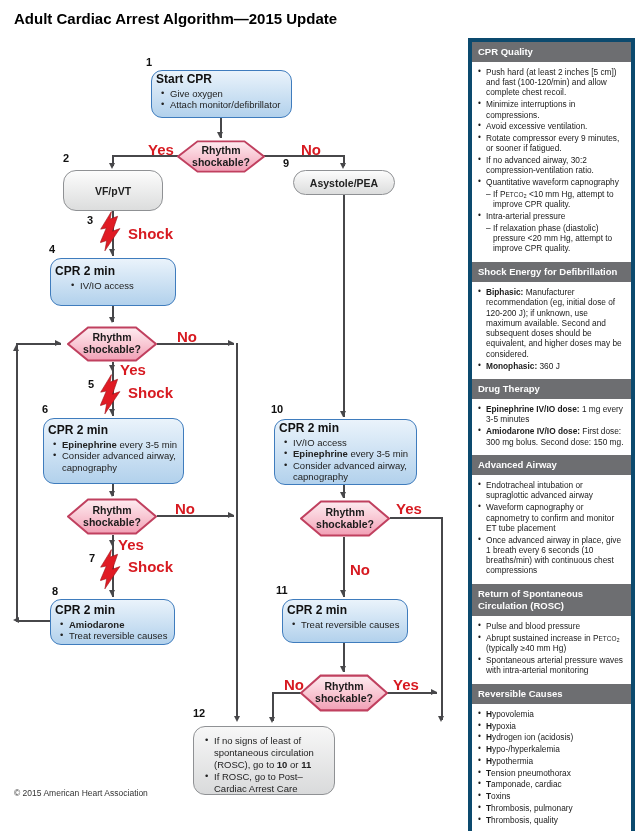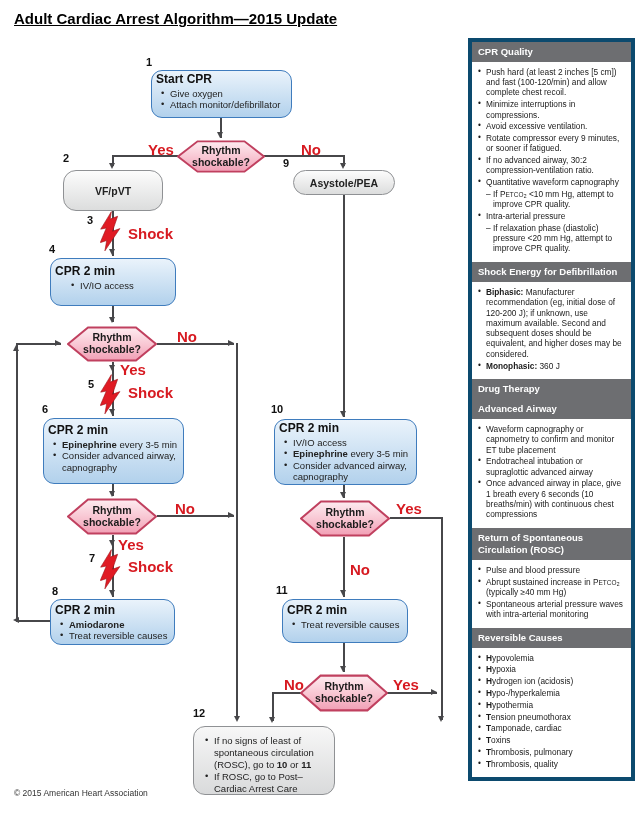--- a/index.html
+++ b/index.html
@@ -1,18 +1,18 @@
 <!DOCTYPE html>
 <html><head>
 <meta charset="utf-8">
 <style>
   html,body{margin:0;padding:0;background:#fff;}
   .page{position:relative;width:638px;height:831px;background:#fff;overflow:hidden;
         font-family:"Liberation Sans",sans-serif;color:#1a1a1a;}
-  .ptitle{position:absolute;left:14px;top:10px;font-size:15px;font-weight:bold;color:#000;text-decoration:underline;}
+  .ptitle{position:absolute;left:14px;top:10px;font-size:15px;font-weight:bold;color:#000;}
   .pfooter{position:absolute;left:14px;top:788px;font-size:8.5px;color:#333;}
 
   
   .num{position:absolute;font-size:11px;font-weight:bold;color:#111;}
   .rlabel{position:absolute;font-size:15px;font-weight:bold;color:#d71a21;}
   .bbox{position:absolute;box-sizing:border-box;background:linear-gradient(#eaf3fb,#b2d1ec);
         border:1.5px solid #3f7cbd;border-radius:11px;padding:2px 3px 2px 4px;}
   .btitle{text-align:left;font-weight:bold;font-size:12px;color:#111;line-height:1.15;}
   .blist{list-style:none;margin:1px 0 0;padding:0 0 0 5px;font-size:9.5px;line-height:1.2;color:#222;}
   .blist li{position:relative;padding-left:9px;}
@@ -299,27 +299,33 @@
       <div class="sb-head">Shock Energy for Defibrillation</div>
       <div class="sb-body">
           <ul class="sb-list">
             <li><span class="b">Biphasic:</span><span> Manufacturer recommendation (eg, initial dose of 120-200 J); if unknown, use maximum available. Second and subsequent doses should be equivalent, and higher doses may be considered.</span></li>
             <li><span class="b">Monophasic:</span><span> 360 J</span></li>
           </ul>
         </div>
     </div>
     <div>
       <div class="sb-head">Drug Therapy</div>
+      <div class="sb-body">
+          <ul class="sb-list">
+            <li><span class="b">Epinephrine IV/IO dose:</span><span> 1 mg every 3-5 minutes</span></li>
+            <li><span class="b">Amiodarone IV/IO dose:</span><span> First dose: 300 mg bolus. Second dose: 150 mg.</span></li>
+          </ul>
+        </div>
     </div>
     <div>
       <div class="sb-head">Advanced Airway</div>
       <div class="sb-body">
           <ul class="sb-list">
+            <li><span>Endotracheal intubation or supraglottic advanced airway</span></li>
             <li><span>Waveform capnography or capnometry to confirm and monitor ET tube placement</span></li>
-            <li><span>Endotracheal intubation or supraglottic advanced airway</span></li>
             <li><span>Once advanced airway in place, give 1 breath every 6 seconds (10 breaths/min) with continuous chest compressions</span></li>
           </ul>
         </div>
     </div>
     <div>
       <div class="sb-head">Return of Spontaneous Circulation (ROSC)</div>
       <div class="sb-body">
           <ul class="sb-list">
             <li><span>Pulse and blood pressure</span></li>
             <li><span>Abrupt sustained increase in P</span><span class="sc">ETCO</span><span>₂ (typically ≥40 mm Hg)</span></li>

